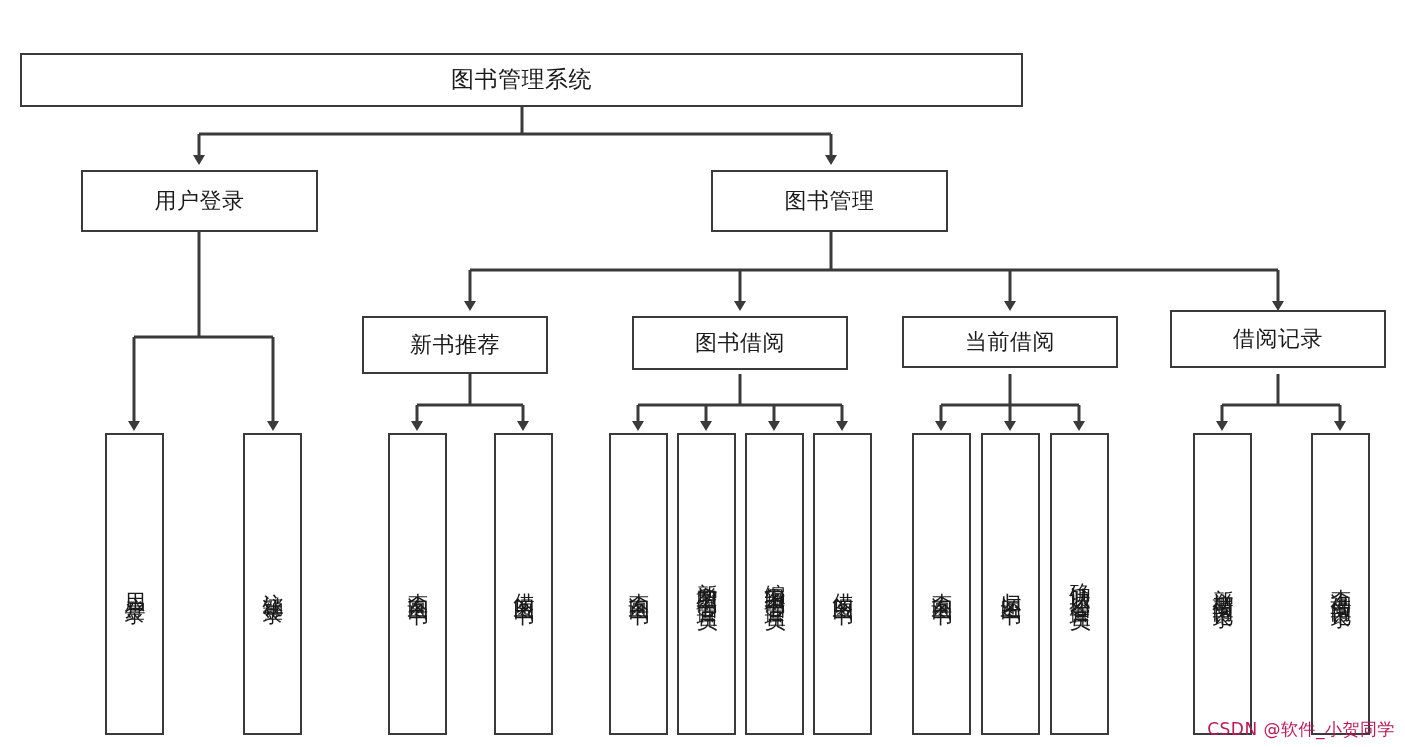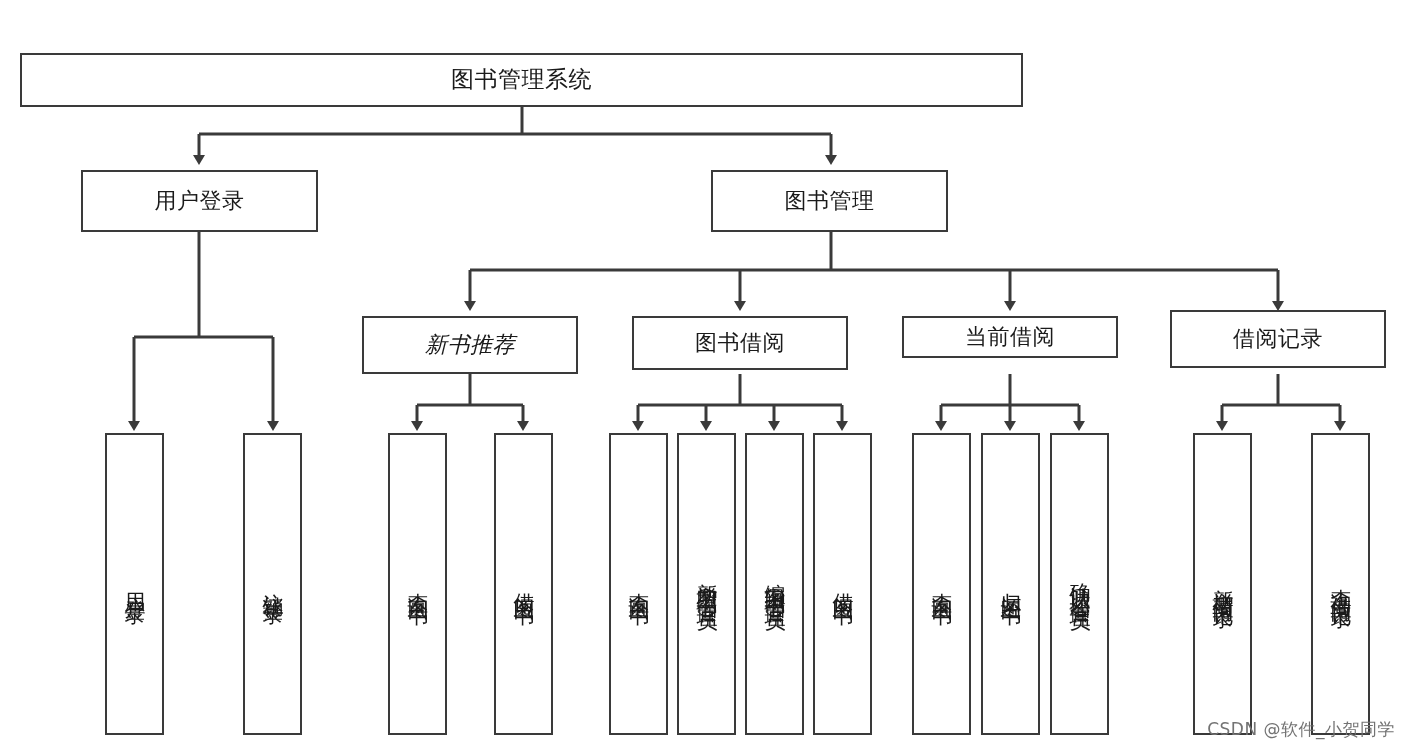--- a/index.html
+++ b/index.html
@@ -59,21 +59,21 @@
     text-orientation: upright;
     font-size: 21px;
     letter-spacing: 4px;
     line-height: 1;
   }
   .watermark {
     position: absolute;
     right: 10px;
     bottom: 6px;
     font-size: 17px;
-    color: #737373;
+    color: #be185d;
     z-index: 5;
     white-space: nowrap;
     letter-spacing: 0.5px;
   }
 </style>
 </head>
 <body>
 
 <div id="diagram-root">
 
@@ -131,27 +131,27 @@
     <span class="node-label">图书管理系统</span>
   </div>
 
   <div class="node horiz" style="left:81px; top:170px; width:237px; height:62px;">
     <span class="node-label">用户登录</span>
   </div>
   <div class="node horiz" style="left:711px; top:170px; width:237px; height:62px;">
     <span class="node-label">图书管理</span>
   </div>
 
-  <div class="node horiz" style="left:362px; top:316px; width:216px; height:58px;font-style:italic;">
+  <div class="node horiz" style="left:362px; top:316px; width:186px; height:58px;">
     <span class="node-label">新书推荐</span>
   </div>
   <div class="node horiz" style="left:632px; top:316px; width:216px; height:54px;">
     <span class="node-label">图书借阅</span>
   </div>
-  <div class="node horiz" style="left:902px; top:316px; width:216px; height:42px;">
+  <div class="node horiz" style="left:902px; top:316px; width:216px; height:52px;">
     <span class="node-label">当前借阅</span>
   </div>
   <div class="node horiz" style="left:1170px; top:310px; width:216px; height:58px;">
     <span class="node-label">借阅记录</span>
   </div>
 
   <div class="node vert" style="left:105px; top:433px; width:59px; height:302px;">
     <span class="node-label">用户登录</span>
   </div>
   <div class="node vert" style="left:243px; top:433px; width:59px; height:302px;">

